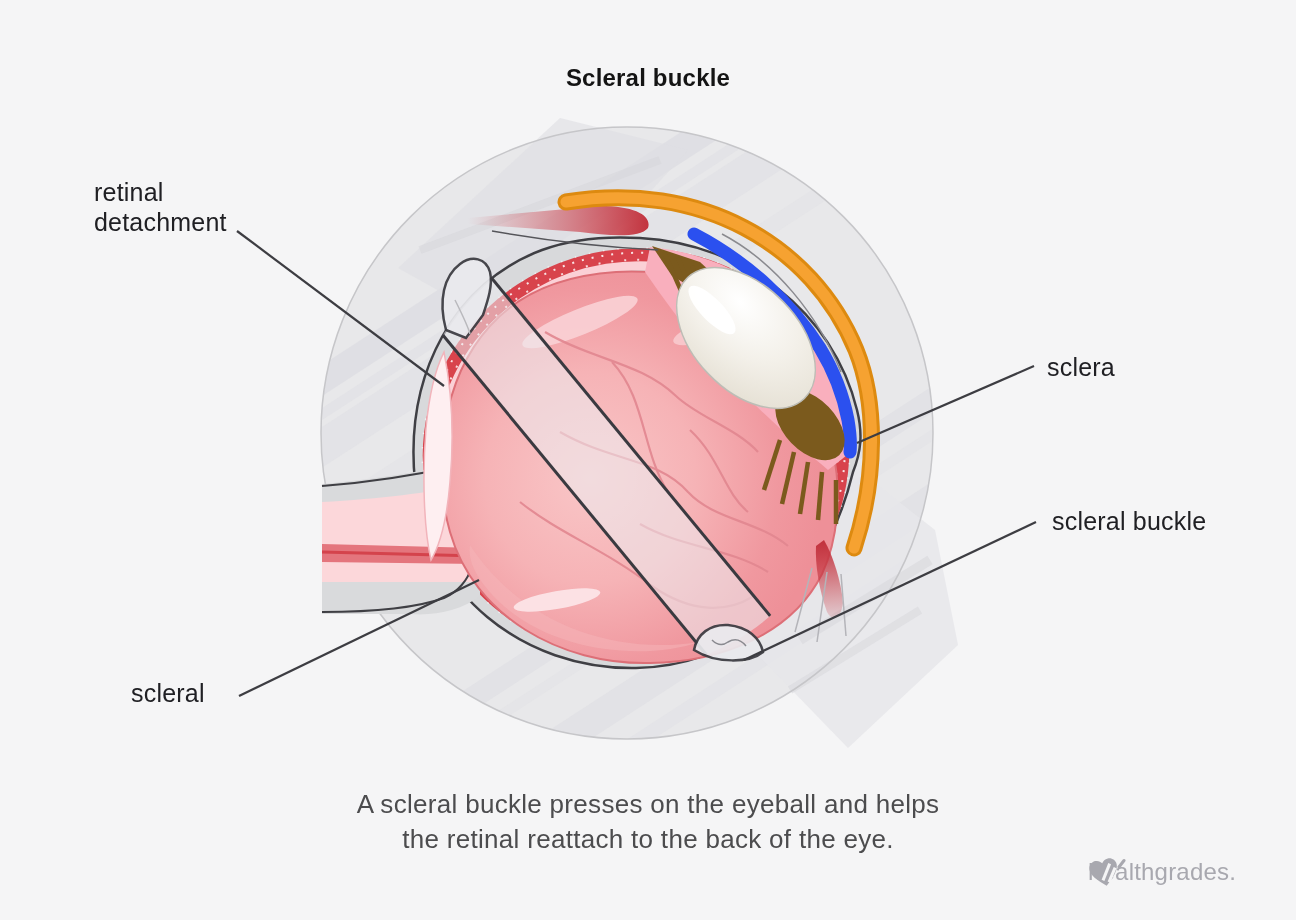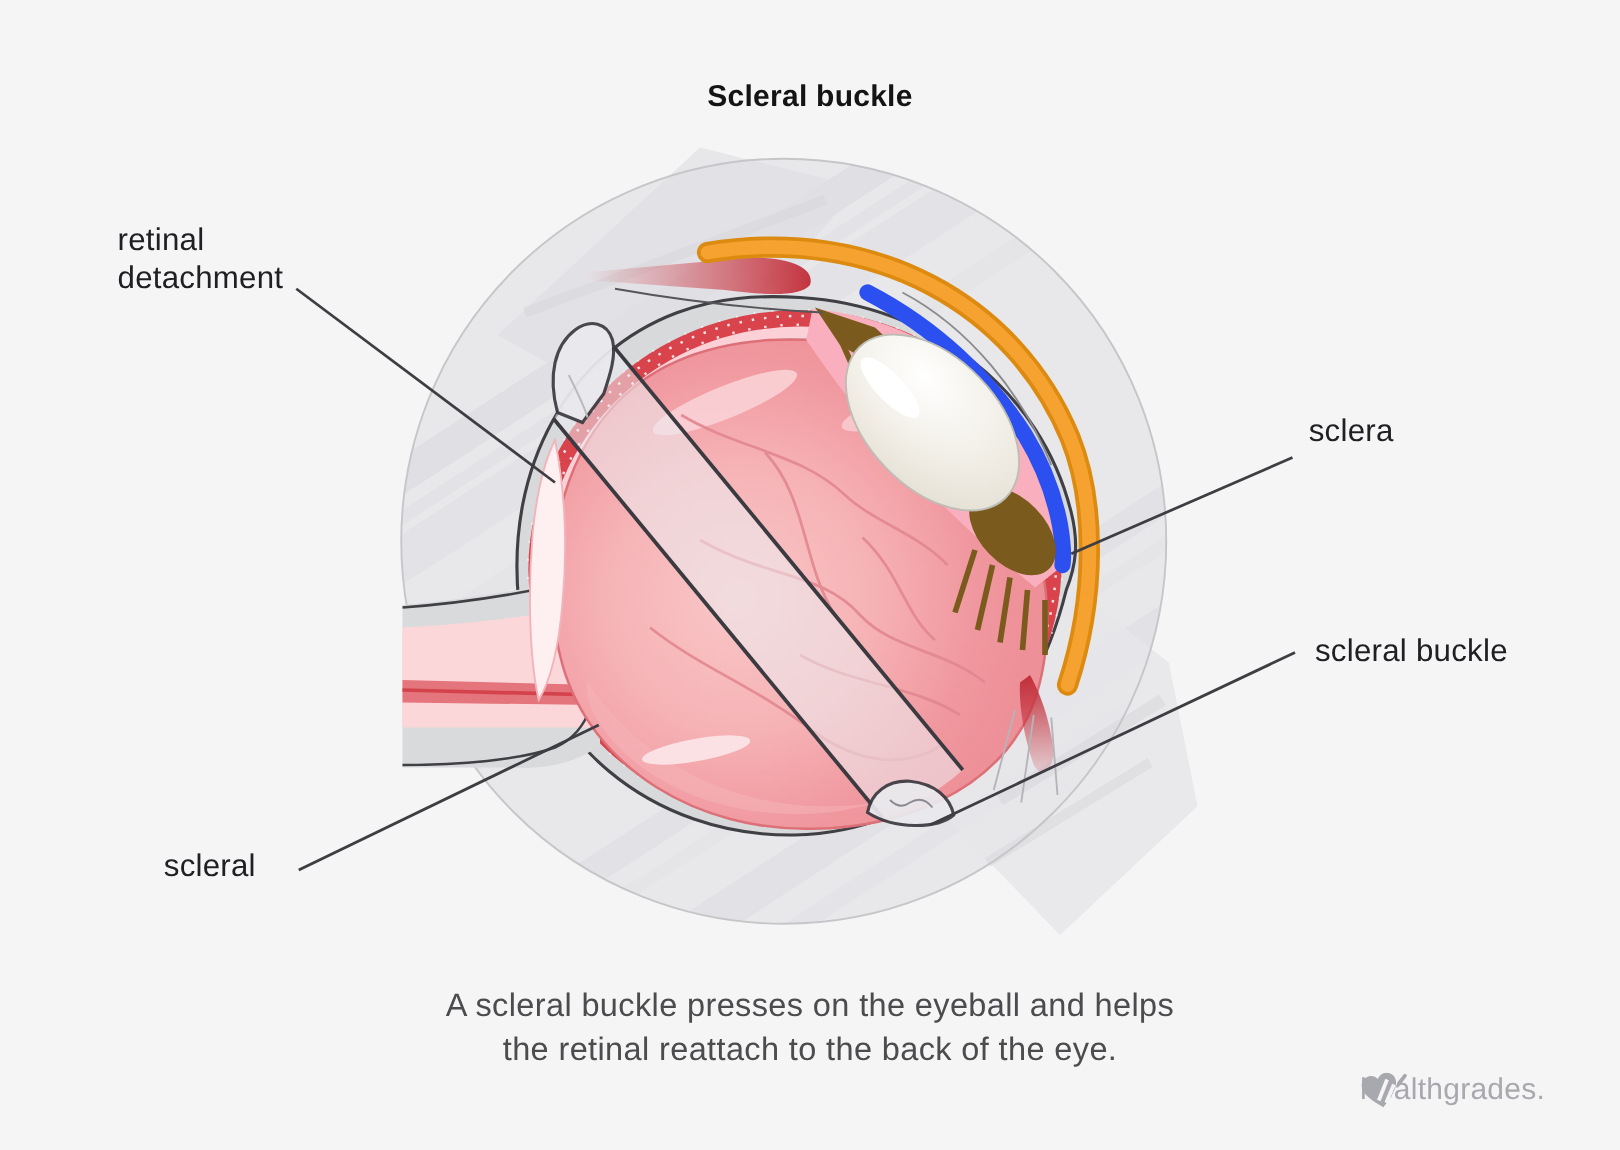--- a/index.html
+++ b/index.html
@@ -3,21 +3,21 @@
 <meta charset="utf-8">
 <style>
   html,body{margin:0;padding:0;background:#f5f5f6;}
   .stage{position:relative;width:1296px;height:888px;background:#f5f5f6;overflow:hidden;
          font-family:"Liberation Sans", sans-serif;}
   .stage svg{position:absolute;left:0;top:0;}
   .txt{position:absolute;color:#202024;font-size:25px;line-height:30px;letter-spacing:.2px;}
   .title{position:absolute;left:0;top:64px;width:1296px;text-align:center;
          font-size:24px;font-weight:bold;color:#141414;letter-spacing:.2px;}
   .lbl-rd{left:70px;top:177px;width:175px;margin-left:24px;}
-  .lbl-sclera{left:1047px;top:330px;}
+  .lbl-sclera{left:1047px;top:352px;}
   .lbl-buckle{left:1052px;top:506px;}
   .lbl-choroid{left:131px;top:678px;}
   .caption{position:absolute;left:0;top:787px;width:1296px;text-align:center;
            color:#4c4c4e;font-size:26px;line-height:35px;letter-spacing:.3px;}
   .logo{position:absolute;left:1088px;top:858px;display:flex;align-items:center;gap:7px;}
   .logo .lg-text{color:#a8a8af;font-size:24px;font-weight:500;letter-spacing:.2px;}
 </style>
 </head>
 <body>
 

